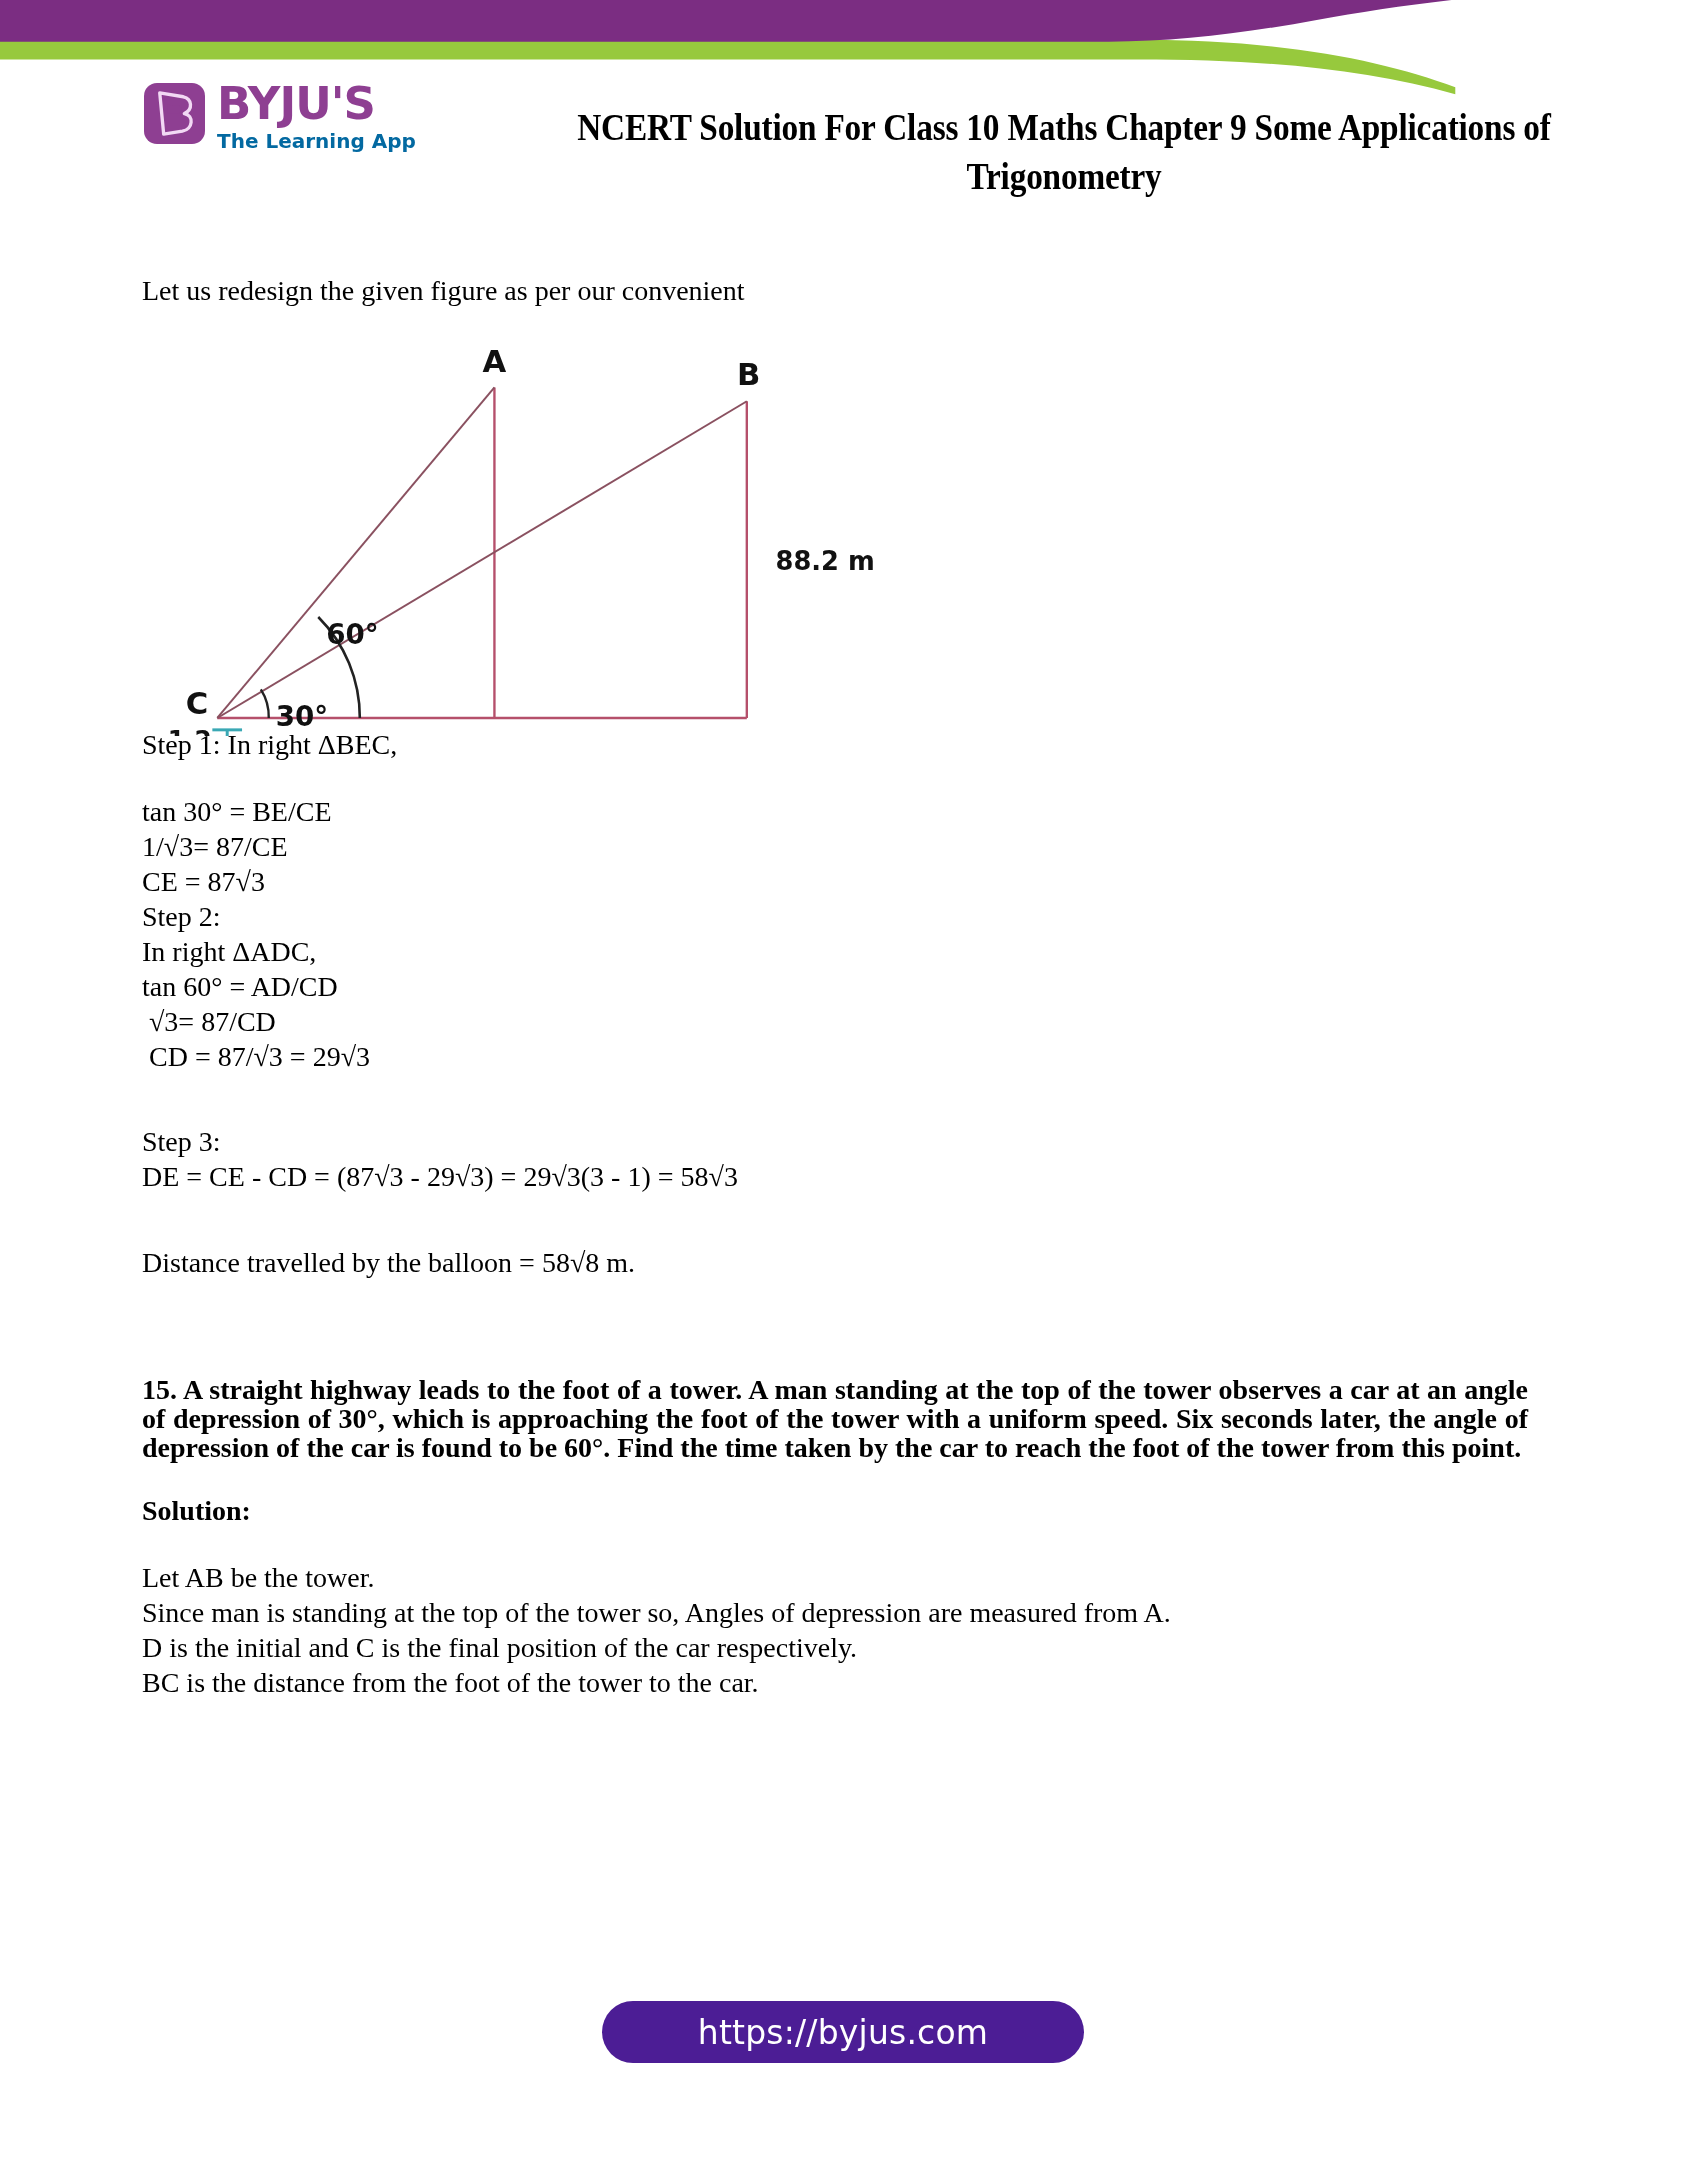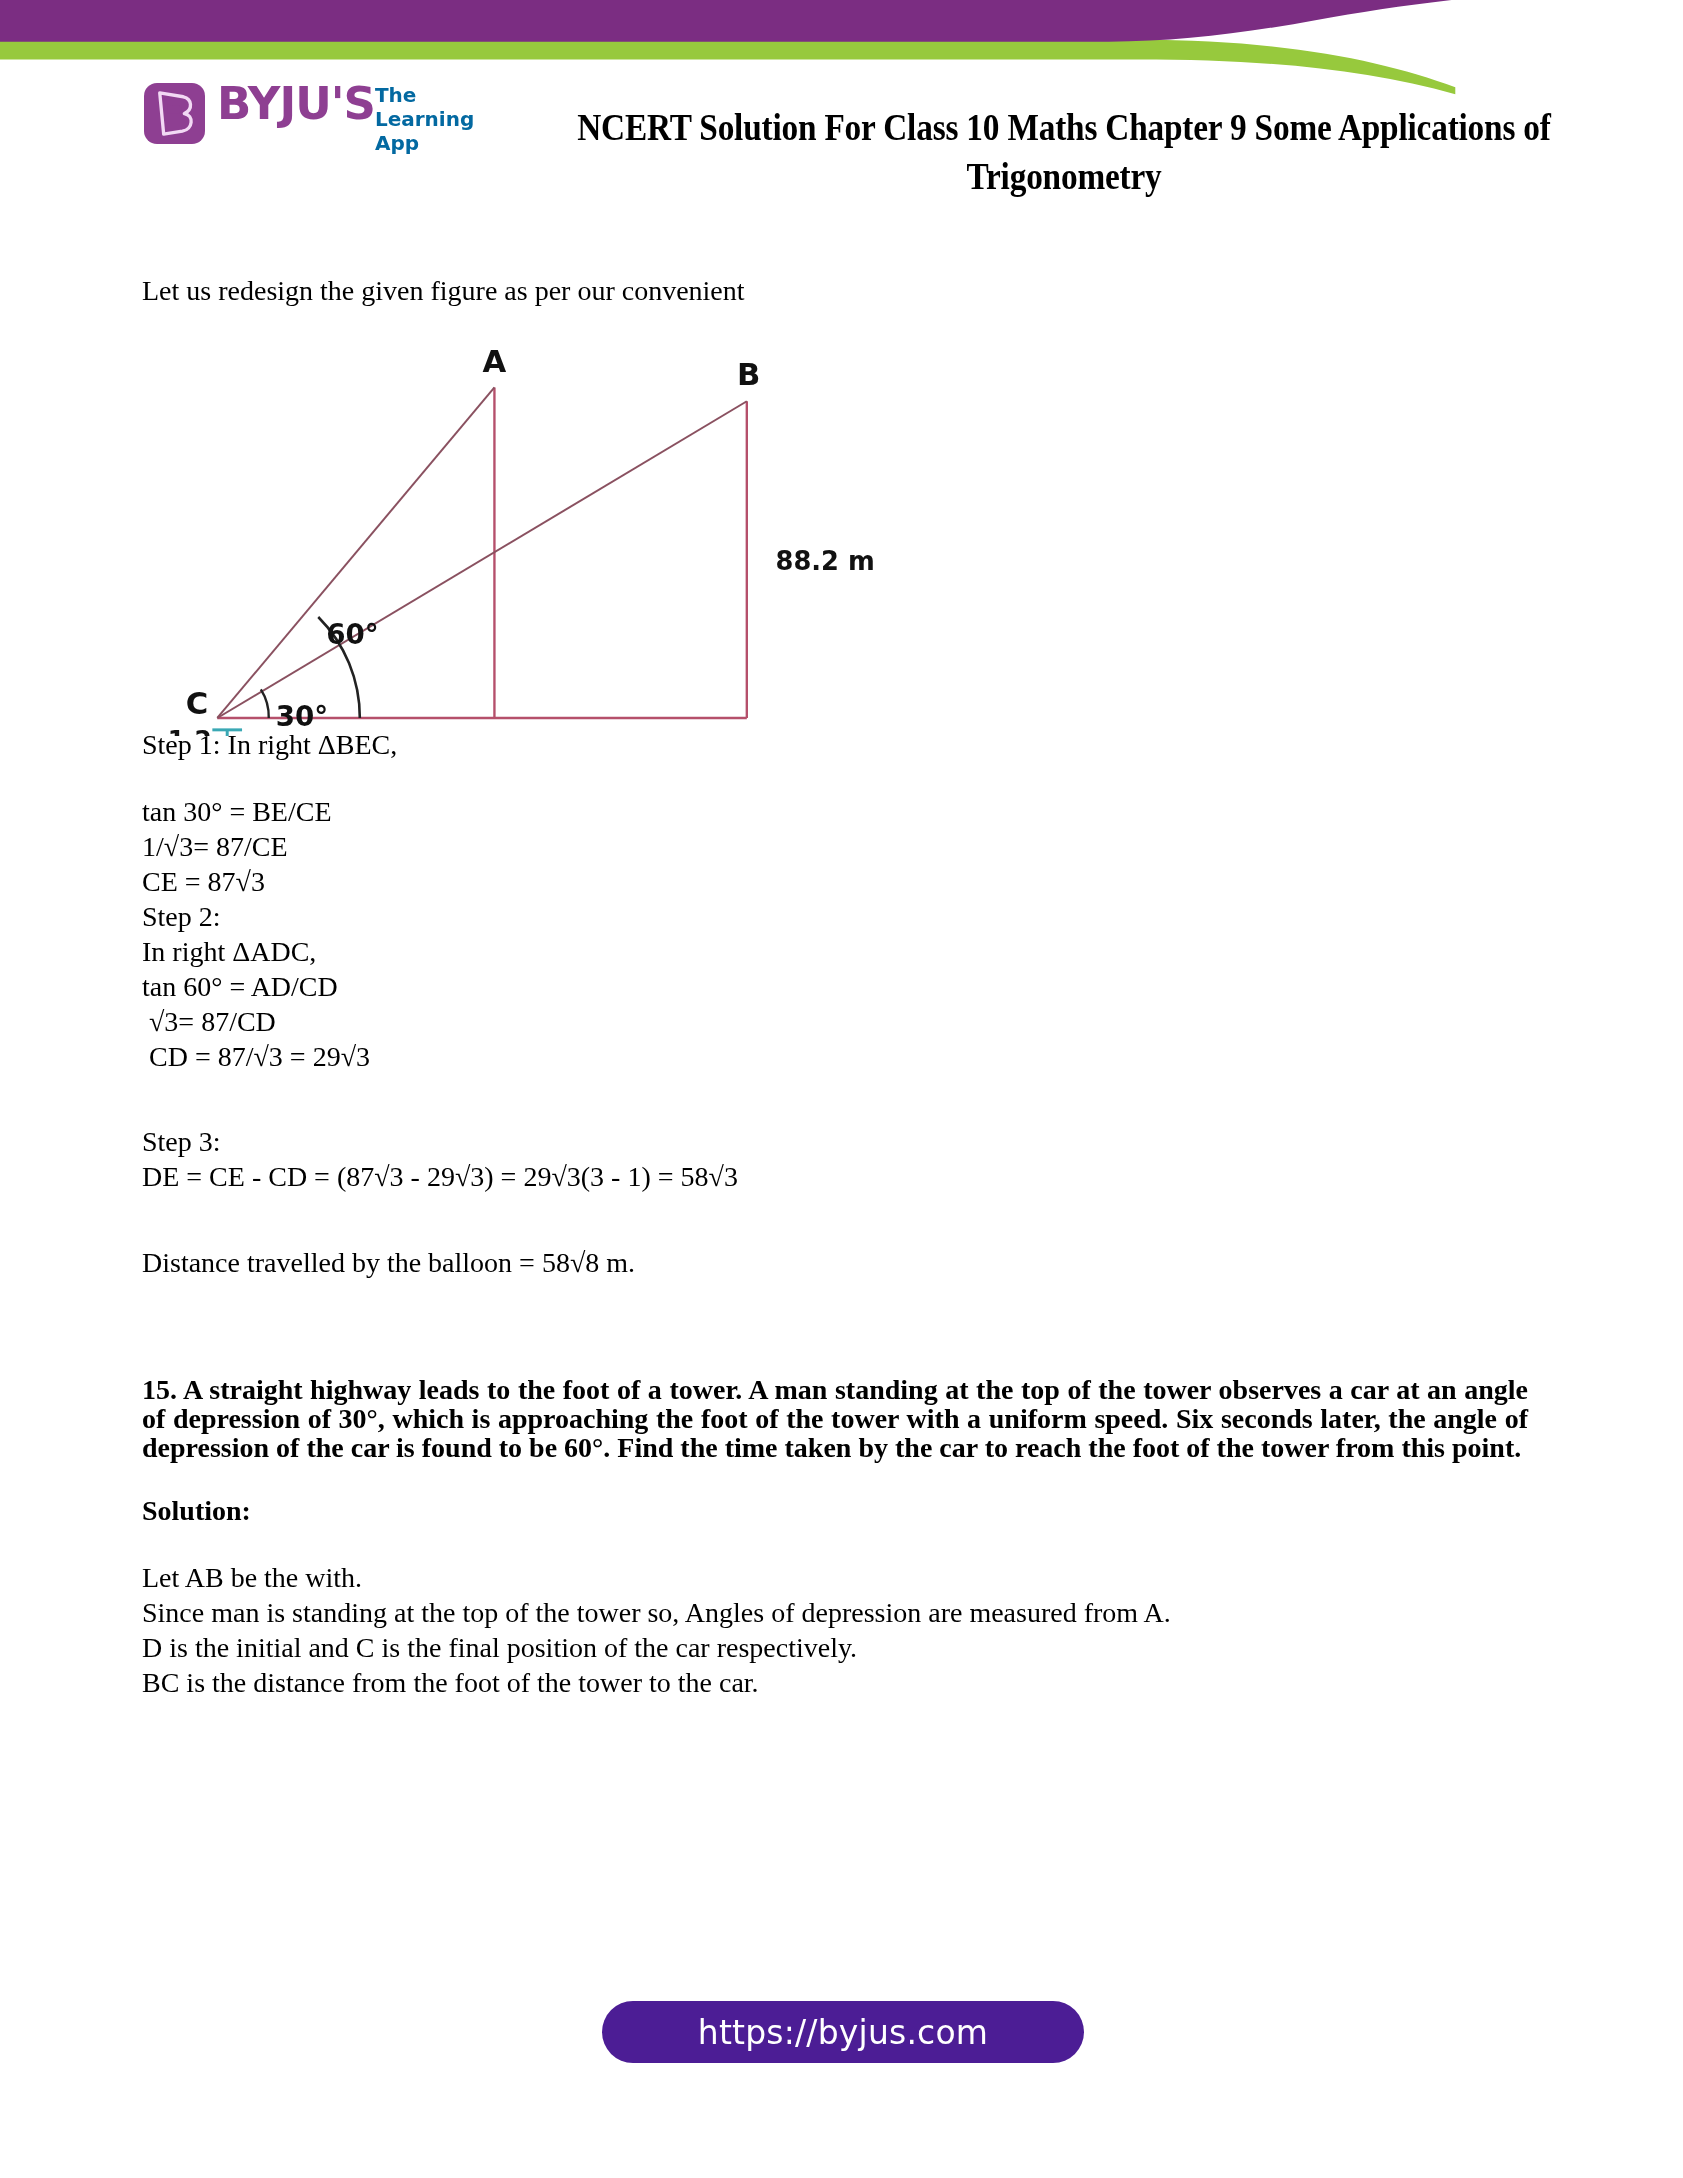--- a/index.html
+++ b/index.html
@@ -41,21 +41,21 @@
     border-radius: 13px;
     background: #8e3f92;
     position: relative;
     flex: 0 0 auto;
     margin-top: 2px;
   }
   #logo-mark svg { position: absolute; left: 0; top: 0; }
   #logo-text-block {
     margin-left: 12px;
     display: flex;
-    flex-direction: row;
+    flex-direction: column;
     justify-content: flex-start;
   }
   #logo-wordmark {
     font-family: "DejaVu Sans", sans-serif;
     font-weight: bold;
     font-size: 45px;
     line-height: 46px;
     letter-spacing: -1px;
     color: #8e3f92;
   }
@@ -249,21 +249,21 @@
 
   <div class="q-block">15.  A straight highway leads to the foot of a tower. A man standing at the top of the tower observes a car at an angle of depression of 30°, which is approaching the foot of the tower with a uniform speed. Six seconds later, the angle of depression of the car is found to be 60°. Find the time taken by the car to reach the foot of the tower from this point.</div>
 
   <div class="spacer-md"></div>
 
   <p class="para bold">Solution:</p>
 
   <div class="spacer-md"></div>
 
   <div class="lines">
-    <div>Let AB be the with.</div>
+    <div>Let AB be the tower.</div>
     <div>Since man is standing at the top of the tower so, Angles of depression are measured from A.</div>
     <div>D is the initial and C is the final position of the car respectively.</div>
     <div>BC is the distance from the foot of the tower to the car.</div>
   </div>
 
 </div>
 
 <div id="footer-button">
   <span id="footer-button-label">https://byjus.com</span>
 </div>

